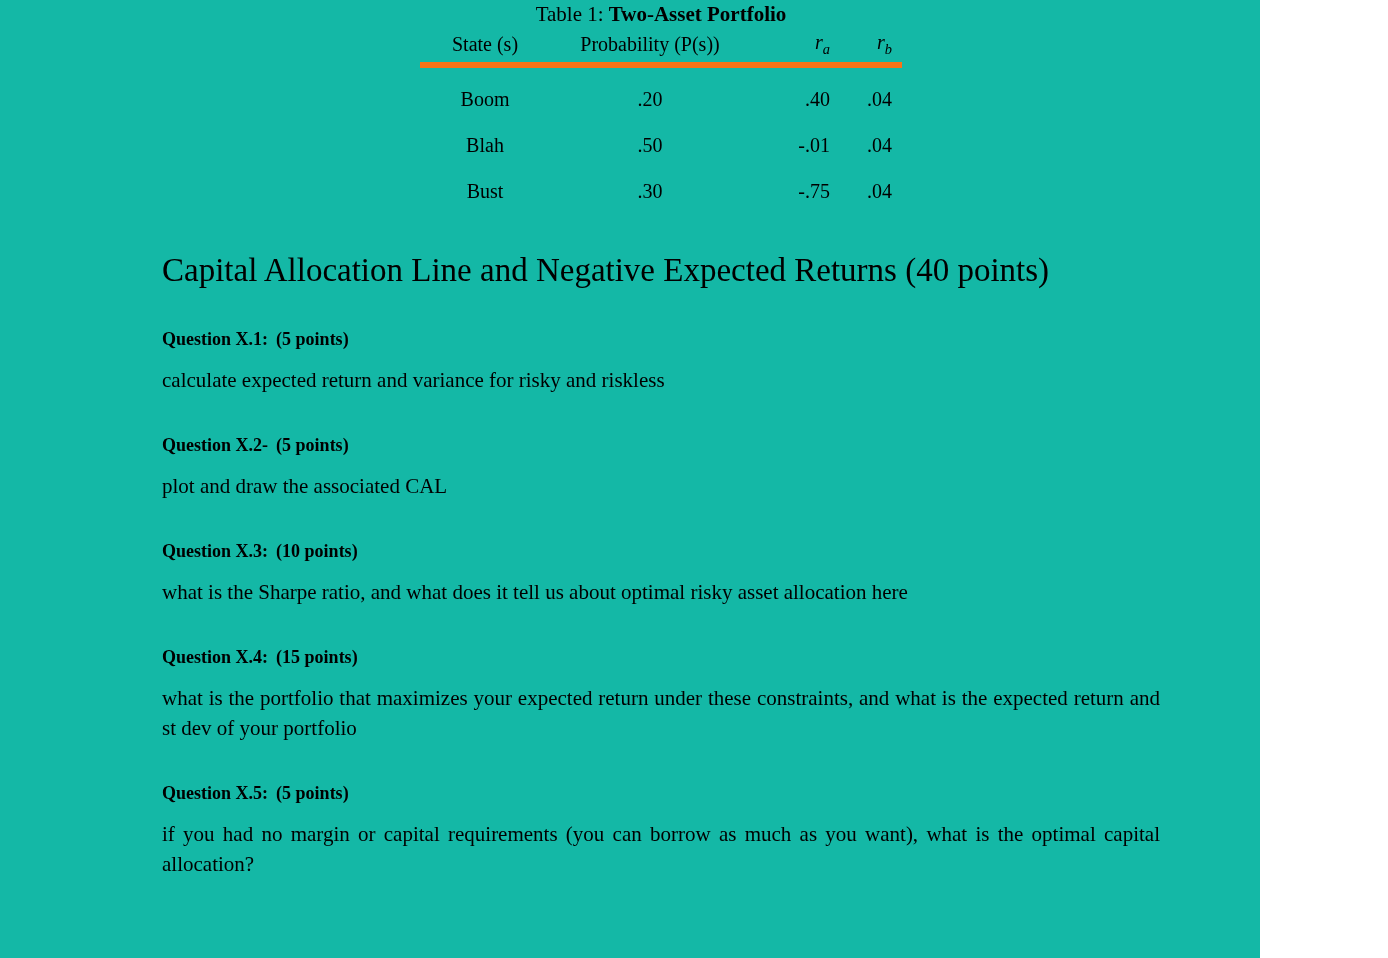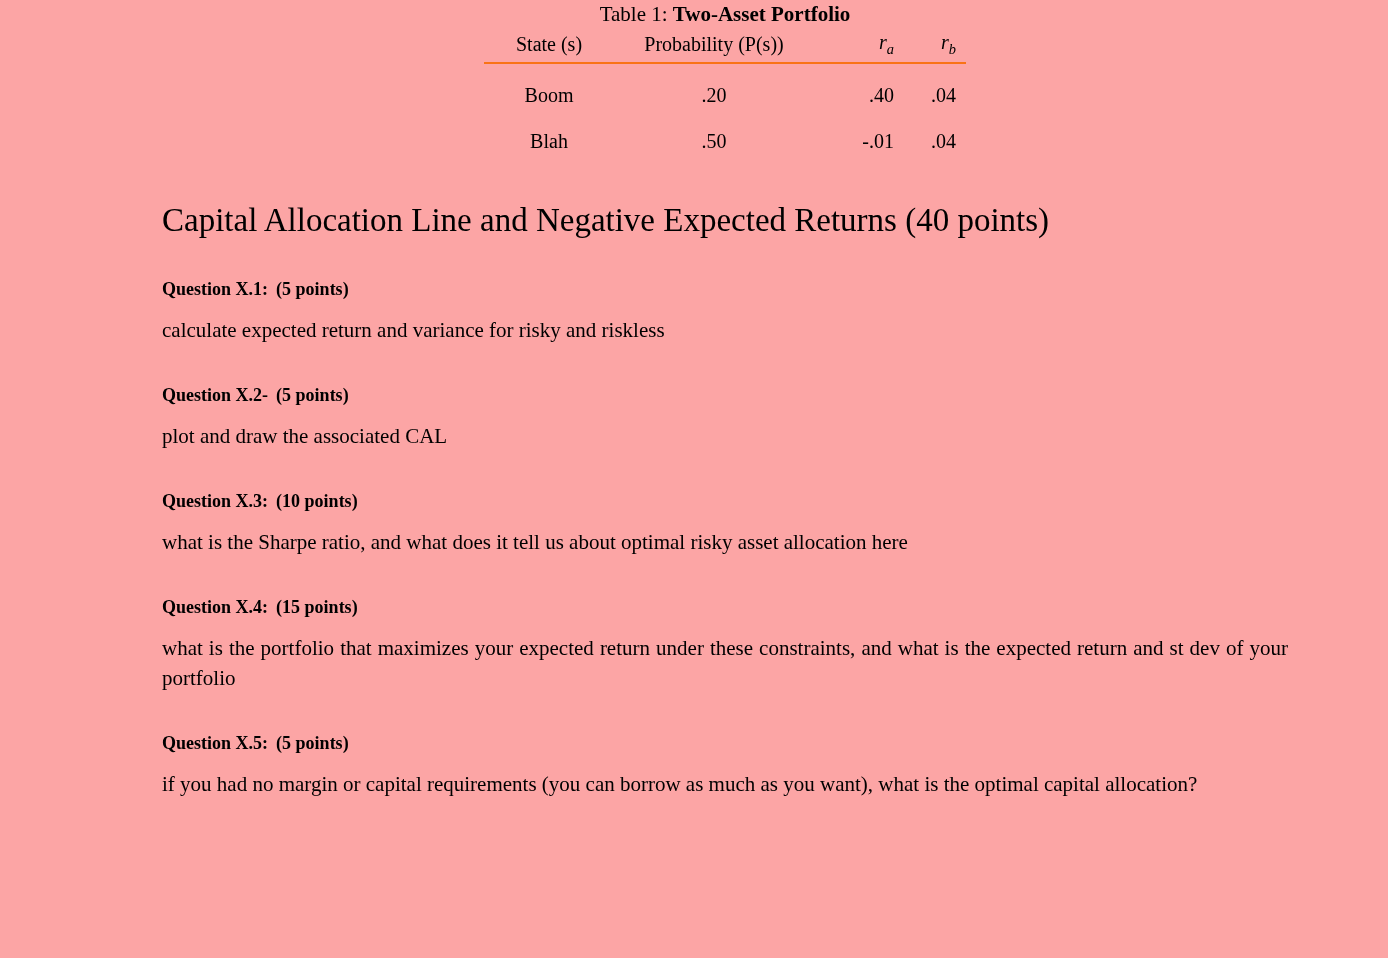--- a/index.html
+++ b/index.html
@@ -2,24 +2,24 @@
 <html><head>
 <meta charset="utf-8">
 <style>
   * { margin: 0; padding: 0; box-sizing: border-box; }
   html, body {
     background: #ffffff;
     color: #000000;
     font-family: "Liberation Serif", "DejaVu Serif", serif;
   }
   .page {
-    width: 1388px;
+    width: 1260px;
     height: 958px;
     overflow: hidden;
-    background: #fca5a5;
+    background: #14b8a6;
     padding: 2px 100px 0 162px;
   }
 
   
   .table-block {
     width: 100%;
     text-align: center;
     margin-bottom: 0;
   }
   .table-caption {
@@ -27,21 +27,21 @@
     margin-bottom: 3px;
   }
   .table-caption b { font-weight: bold; }
   table.data-table {
     border-collapse: collapse;
     margin: 0 auto;
     font-size: 20px;
   }
   table.data-table th {
     font-weight: normal;
-    border-bottom: 2px solid #f97316;
+    border-bottom: 6px solid #f97316;
     padding: 1px 10px 4px 10px;
   }
   table.data-table td {
     padding: 20px 10px 3px 10px;
     margin-top: 16px;
   }
   .col-state  { width: 130px; text-align: center; }
   .col-prob   { width: 200px; text-align: center; }
   .col-ra     { width: 90px;  text-align: right; }
   .col-rb     { width: 62px;  text-align: right; }
@@ -101,20 +101,26 @@
           <td class="col-prob">.20</td>
           <td class="col-ra">.40</td>
           <td class="col-rb">.04</td>
         </tr>
         <tr>
           <td class="col-state">Blah</td>
           <td class="col-prob">.50</td>
           <td class="col-ra">-.01</td>
           <td class="col-rb">.04</td>
         </tr>
+        <tr>
+          <td class="col-state">Bust</td>
+          <td class="col-prob">.30</td>
+          <td class="col-ra">-.75</td>
+          <td class="col-rb">.04</td>
+        </tr>
       </tbody>
     </table>
   </div>
 
   <h1 class="section-title">Capital Allocation Line and Negative Expected Returns (40 points)</h1>
 
   <h2 class="q-heading">
     <span>Question X.1:</span><span class="q-points">(5 points)</span>
   </h2>
   <p class="body-text">calculate expected return and variance for risky and riskless</p>

